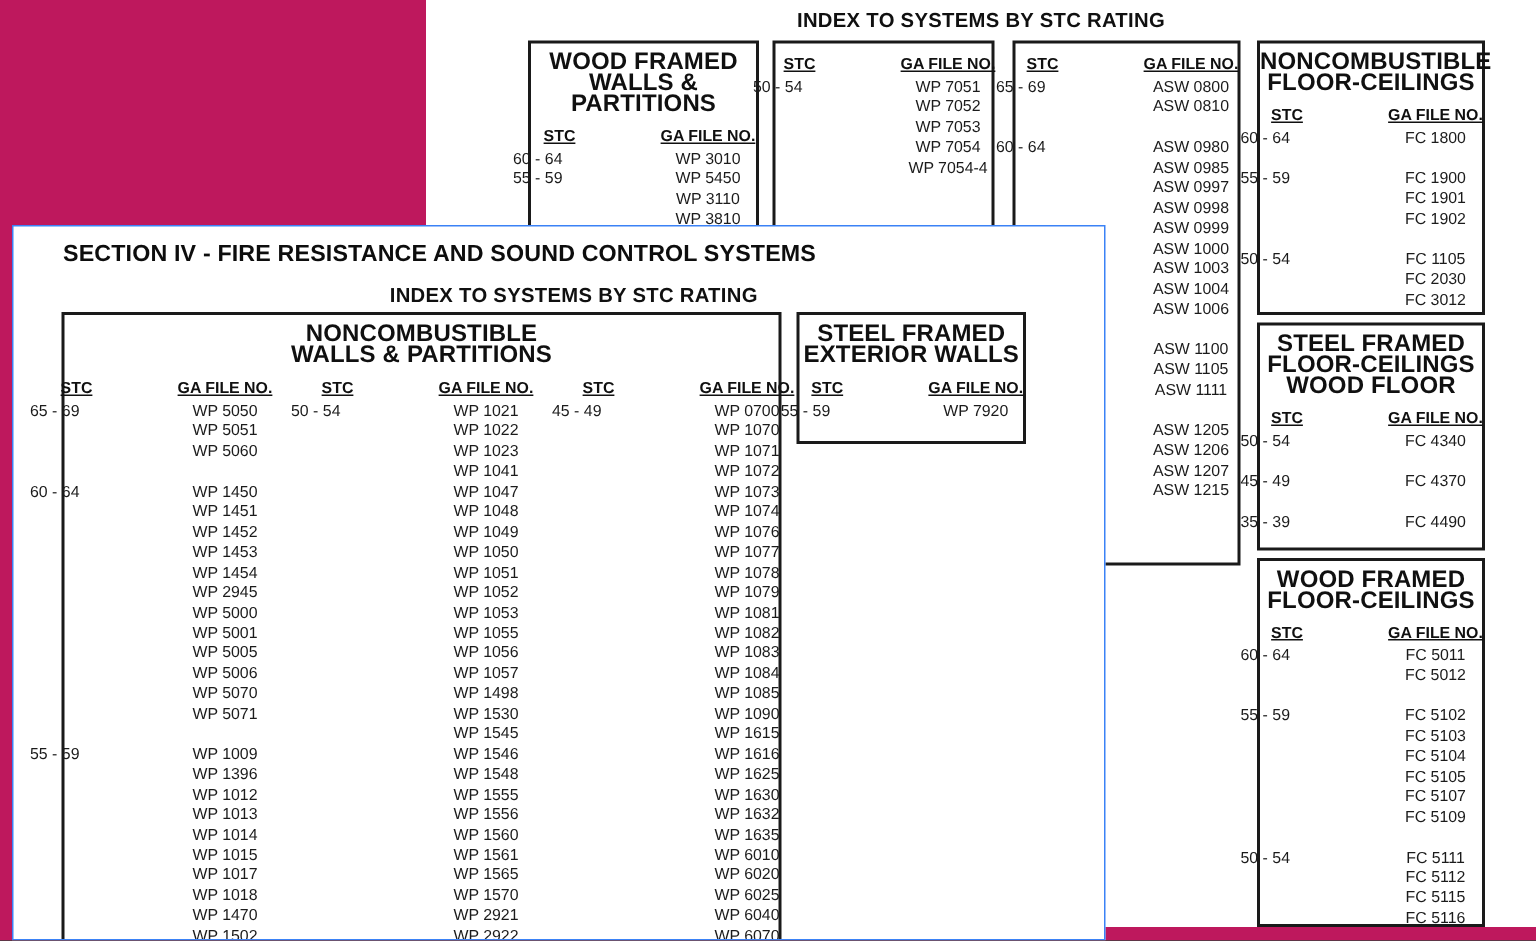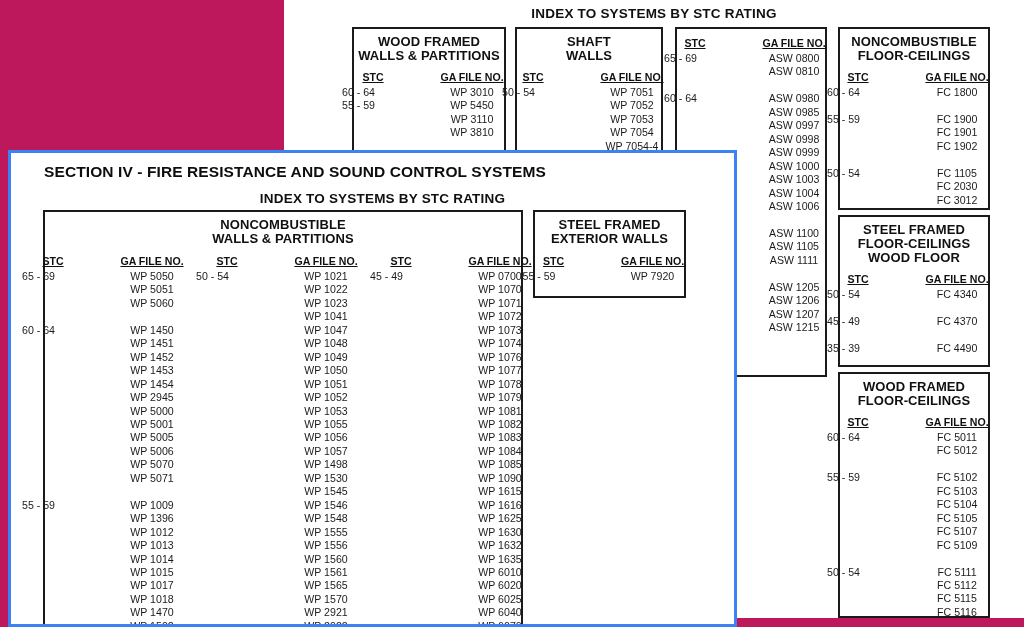--- a/index.html
+++ b/index.html
@@ -30,21 +30,21 @@
     width: 740px;
     height: 618px;
     z-index: 1;
   }
   #sheet-lower {
     left: 8px;
     top: 150px;
     width: 729px;
     height: 477px;
     z-index: 2;
-    border: 3px solid #3b82f6;
+    border: 1px solid #3b82f6;
     box-sizing: border-box;
   }
 
   
   .sheet-title {
     text-align: center;
     font-weight: bold;
     font-size: 13.5px;
     letter-spacing: 0.2px;
     color: #101010;
@@ -60,21 +60,21 @@
   
   .box {
     position: absolute;
     border: 2px solid #1a1a1a;
     background: #ffffff;
     box-sizing: border-box;
   }
   .box-title {
     text-align: center;
     font-weight: bold;
-    font-size: 13px;
+    font-size: 16px;
     line-height: 14px;
     padding-top: 6px;
     letter-spacing: 0.1px;
     white-space: pre-line;
     color: #101010;
   }
 
   
   .cols {
     display: flex;
@@ -152,22 +152,20 @@
             <div class="cell file">WP 5450</div>
             <div class="cell file"></div>
             <div class="cell file">WP 3110</div>
             <div class="cell file">WP 3810</div>
           </div>
         </div>
       </div>
     </div>
 
     <div class="box" id="box-shaft-walls">
-      <div class="box-title">SHAFT
-WALLS</div>
       <div class="cols" style="margin-top:8px;">
         <div class="col">
           <div class="col-stc w-stc">
             <div class="hdr">STC</div>
             <div class="cell stc">50 - 54</div>
             <div class="cell stc"></div>
             <div class="cell stc"></div>
             <div class="cell stc"></div>
             <div class="cell stc"></div>
           </div>

